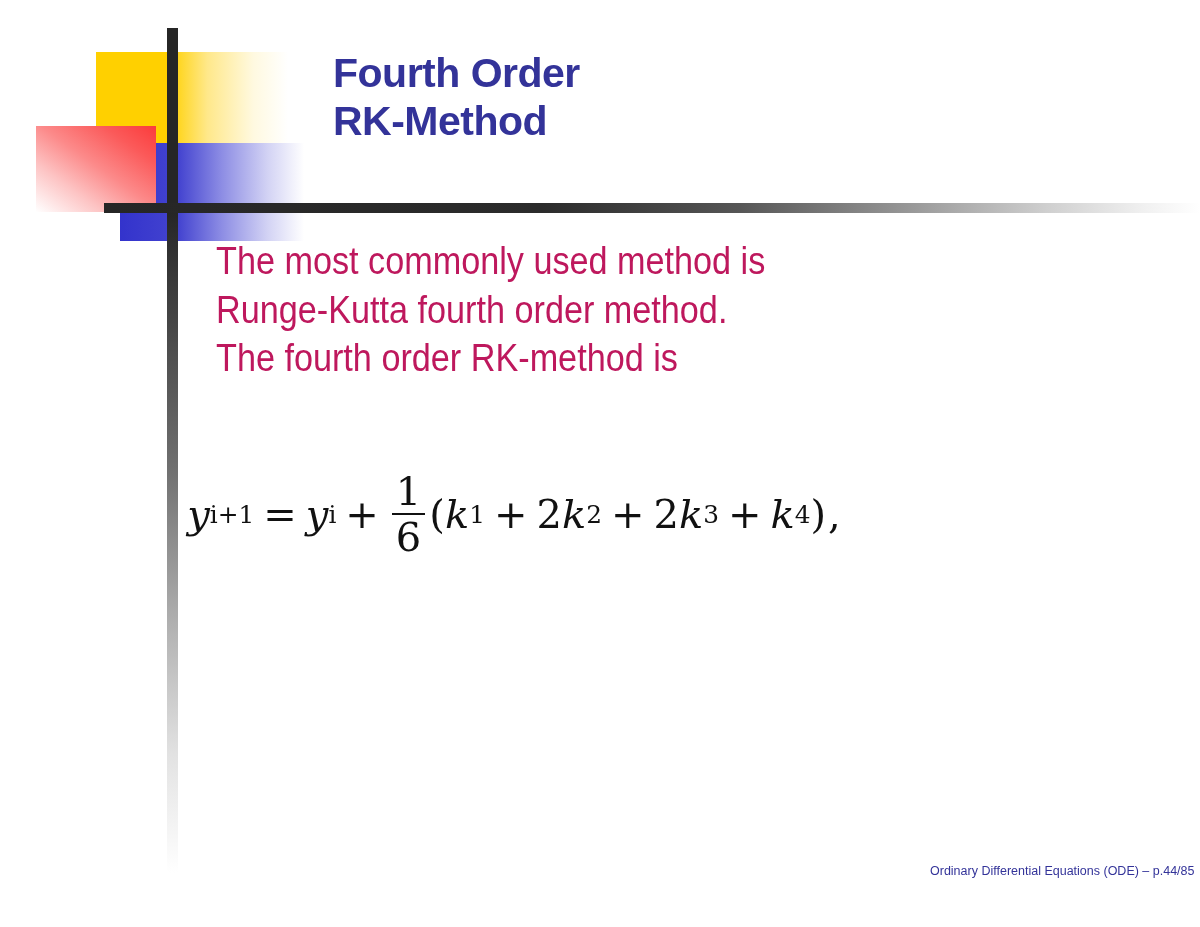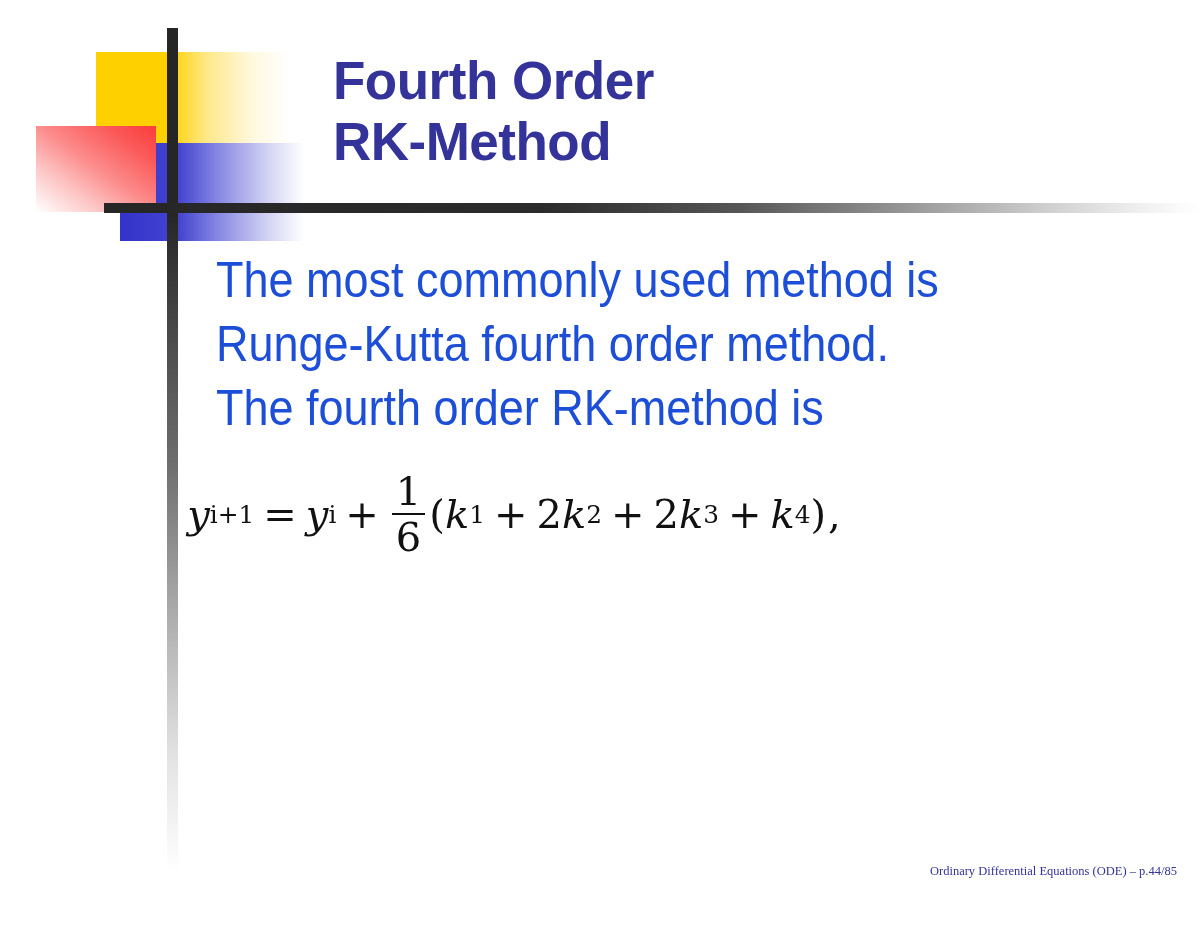--- a/index.html
+++ b/index.html
@@ -65,34 +65,34 @@
   }
 
   
   #title {
     position: absolute;
     left: 333px; top: 50px;
     width: 700px;
     color: #333399;
     font-family: "Liberation Sans", sans-serif;
     font-weight: bold;
-    font-size: 53px;
+    font-size: 41px;
     line-height: 1.16;
     letter-spacing: -0.5px;
     white-space: pre-line;
   }
 
   
   #body-block {
     position: absolute;
-    left: 216px; top: 248px;
+    left: 216px; top: 237px;
     width: 860px;
-    color: #1d4ed8;
+    color: #be185d;
     font-family: "Liberation Sans Narrow", "Liberation Sans", sans-serif;
-    font-size: 50px;
+    font-size: 38px;
     line-height: 1.28;
   }
   #body-block p {
     margin: 0;
     white-space: pre-line;
     transform: scaleX(0.90);
     transform-origin: left center;
   }
   #para-2 { margin-top: 46px; }
 
@@ -145,21 +145,21 @@
     background: #111111;
   }
   .frac .den { padding: 1px 4px 0 4px; }
   .paren { font-style: normal; }
 
   
   #footer {
     position: absolute;
     left: 930px; top: 864px;
     color: #333399;
-    font-family: Liberation Serif, serif;
+    font-family: Liberation Sans, sans-serif;
     font-size: 12.5px;
     white-space: nowrap;
   }
 </style>
 </head>
 <body>
 
 <div id="slide">
 
   <div class="deco" id="deco-yellow"></div>

